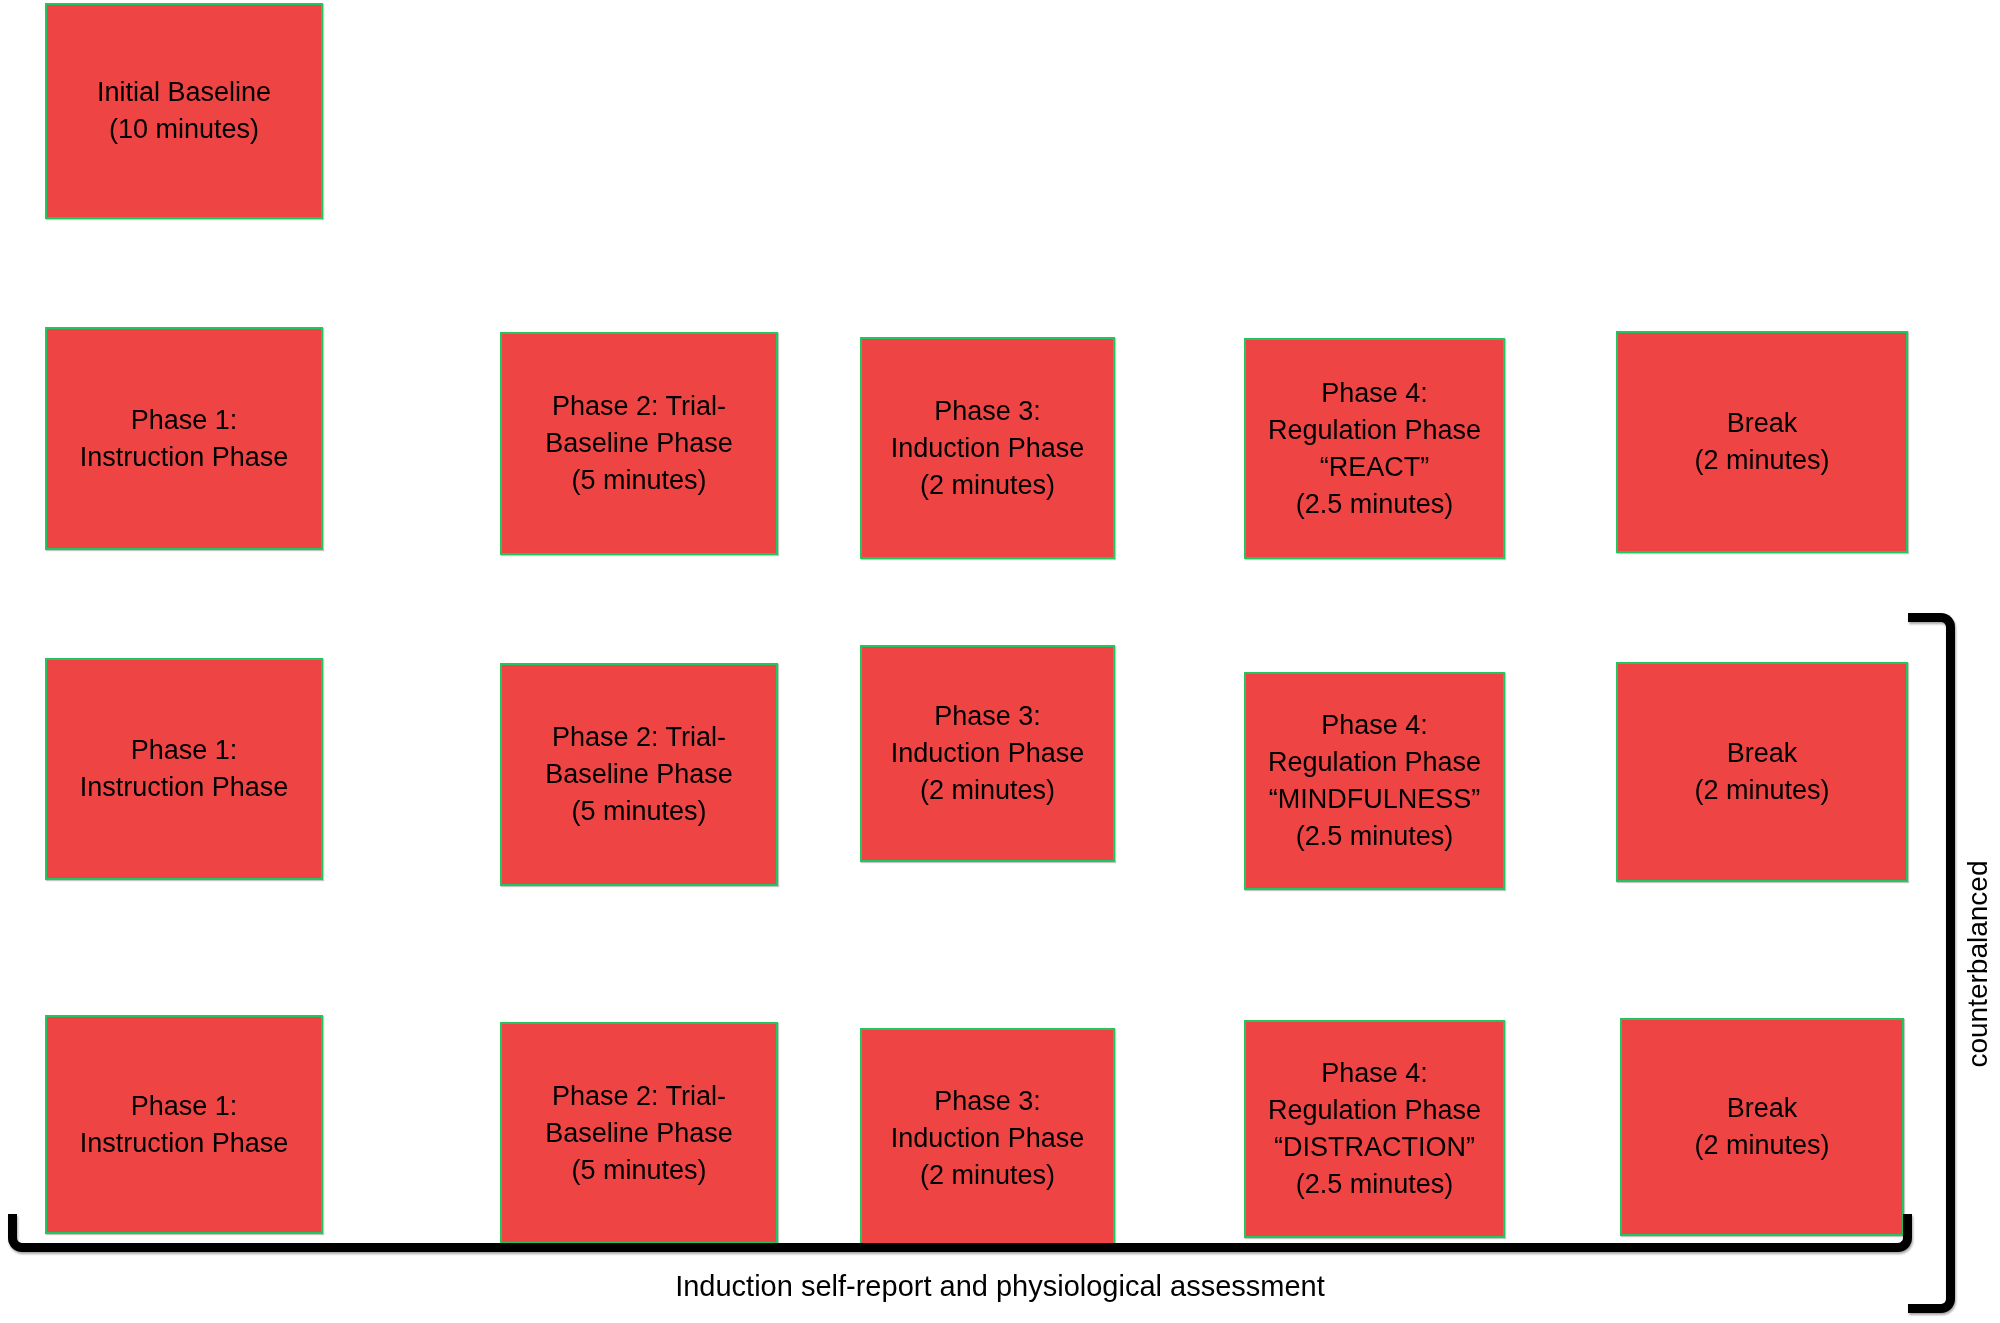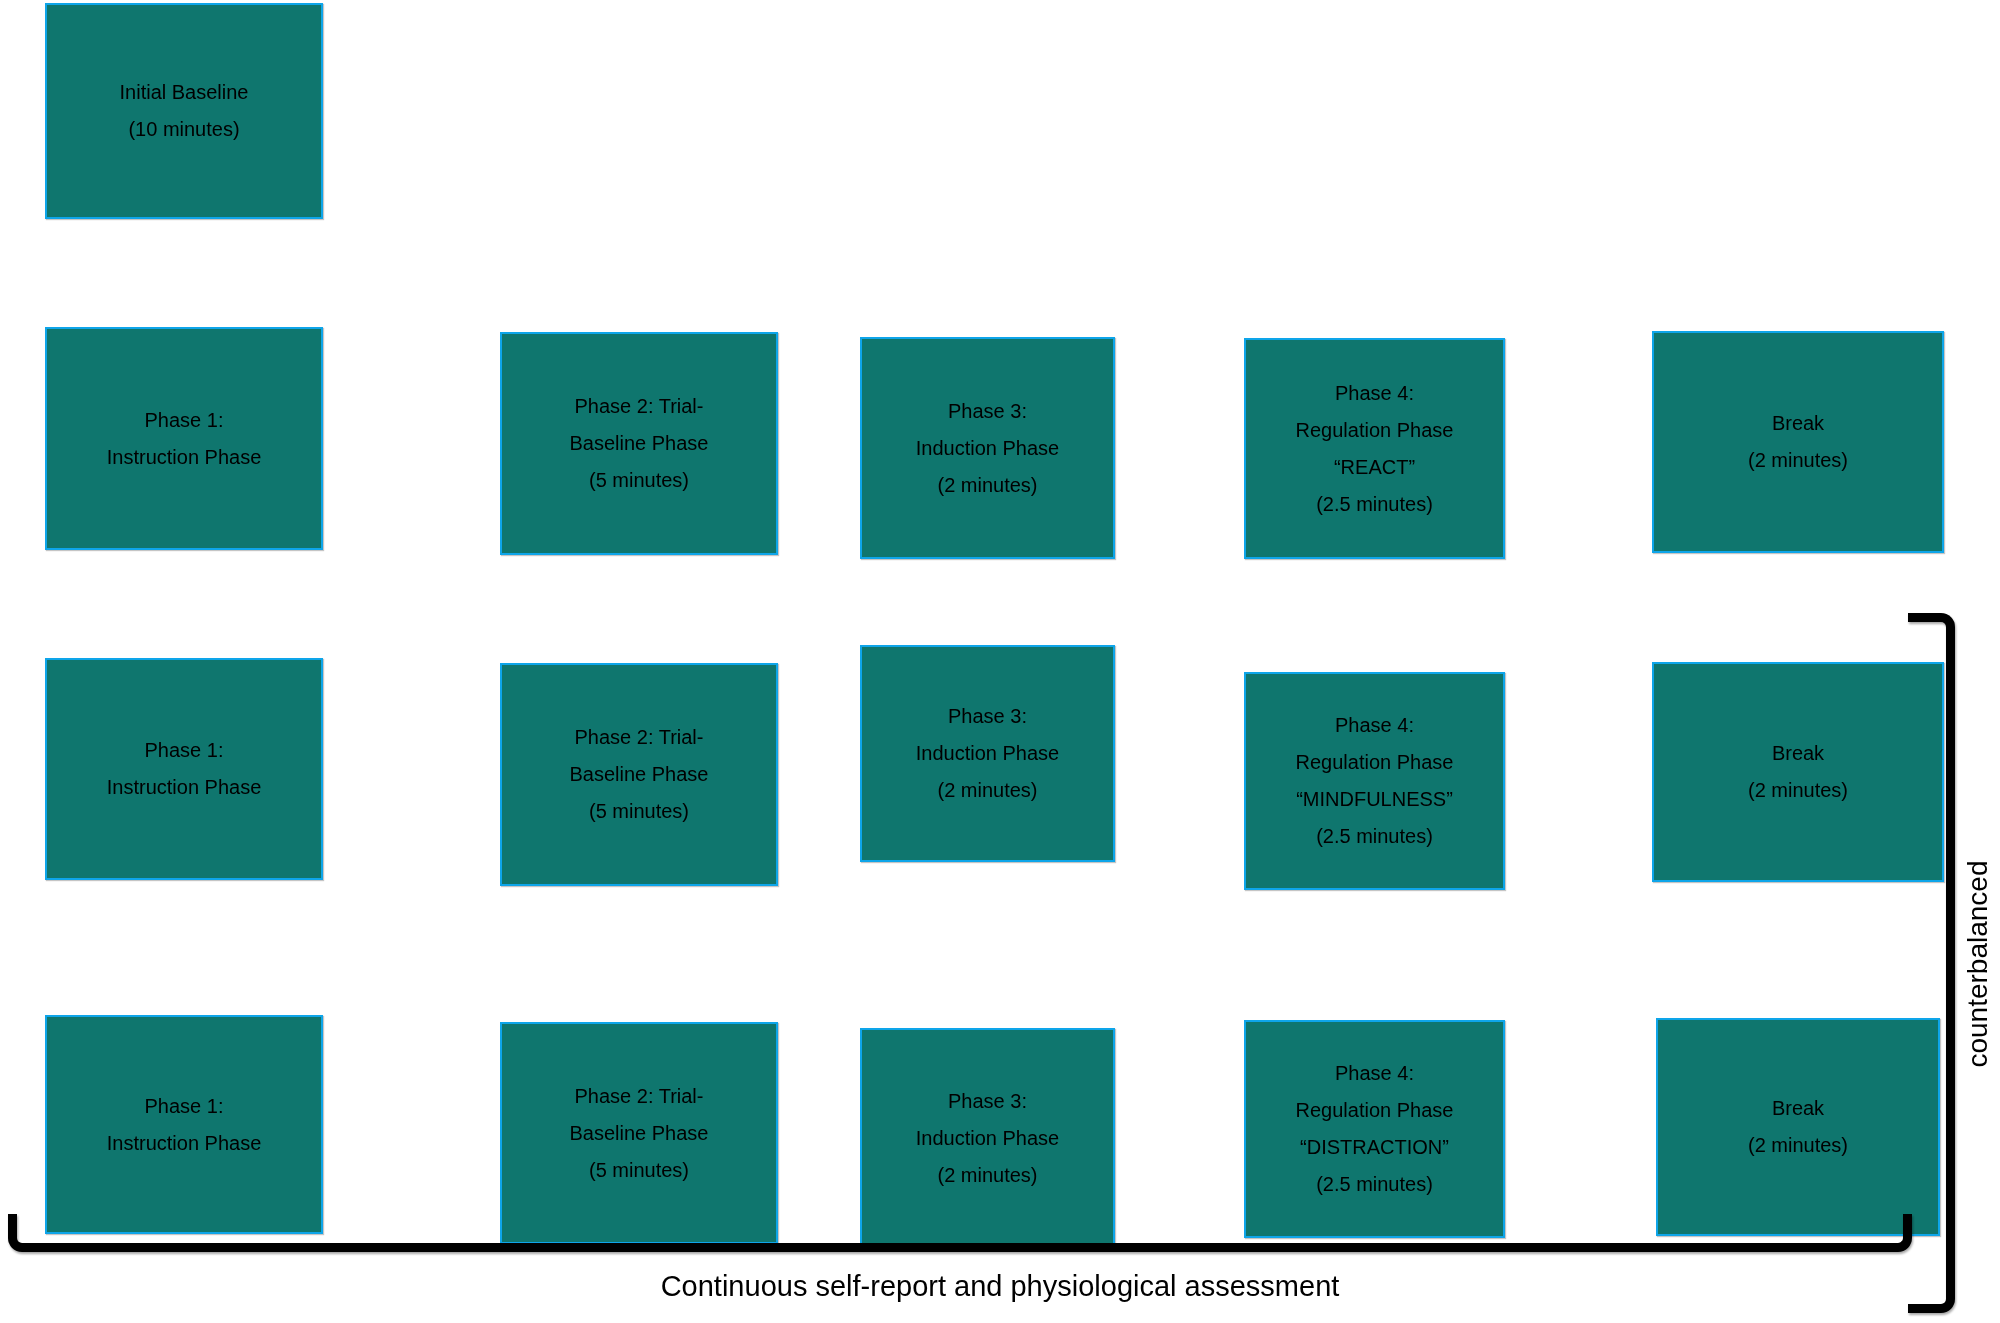--- a/index.html
+++ b/index.html
@@ -10,37 +10,37 @@
     color: #000;
   }
   .canvas {
     position: relative;
     width: 2000px; height: 1323px;
     background: #ffffff;
     overflow: hidden;
   }
   .box {
     position: absolute;
-    border: 2px solid #0ea5e9;
-    background: #0f766e;
+    border: 2px solid #22c55e;
+    background: #ef4444;
     display: flex;
     align-items: center;
     justify-content: center;
     text-align: center;
     white-space: pre-line;
-    font-size: 20px;
+    font-size: 27px;
     line-height: 37px;
     box-shadow: 1px 1px 1px rgba(90,90,90,0.35);
   }
   
   .c1 { left: 45px;   width: 278px; }
   .c2 { left: 456px;  width: 278px; margin-left: 44px; }
   .c3 { left: 860px;  width: 255px; }
   .c4 { left: 1244px; width: 261px; }
-  .c5 { left: 1616px; width: 292px; margin-left: 36px; }
+  .c5 { left: 1616px; width: 292px; }
 
   .bottom-bracket {
     position: absolute;
     left: 8px; top: 1214px;
     width: 1904px; height: 38px;
     border-left: 9px solid #000;
     border-right: 9px solid #000;
     border-bottom: 9px solid #000;
     border-bottom-left-radius: 14px;
     border-bottom-right-radius: 14px;
@@ -127,15 +127,15 @@
 “DISTRACTION”
 (2.5 minutes)</div>
   <div class="box c5" style="top:1018px; height:218px; left:1620px; width:284px;">Break
 (2 minutes)</div>
 
   <div class="bottom-bracket"></div>
   <div class="right-bracket"></div>
 
   <div class="counterbalanced-label">counterbalanced</div>
 
-  <div class="assessment-label">Continuous self-report and physiological assessment</div>
+  <div class="assessment-label">Induction self-report and physiological assessment</div>
 
 </div>
 
 </body></html>

